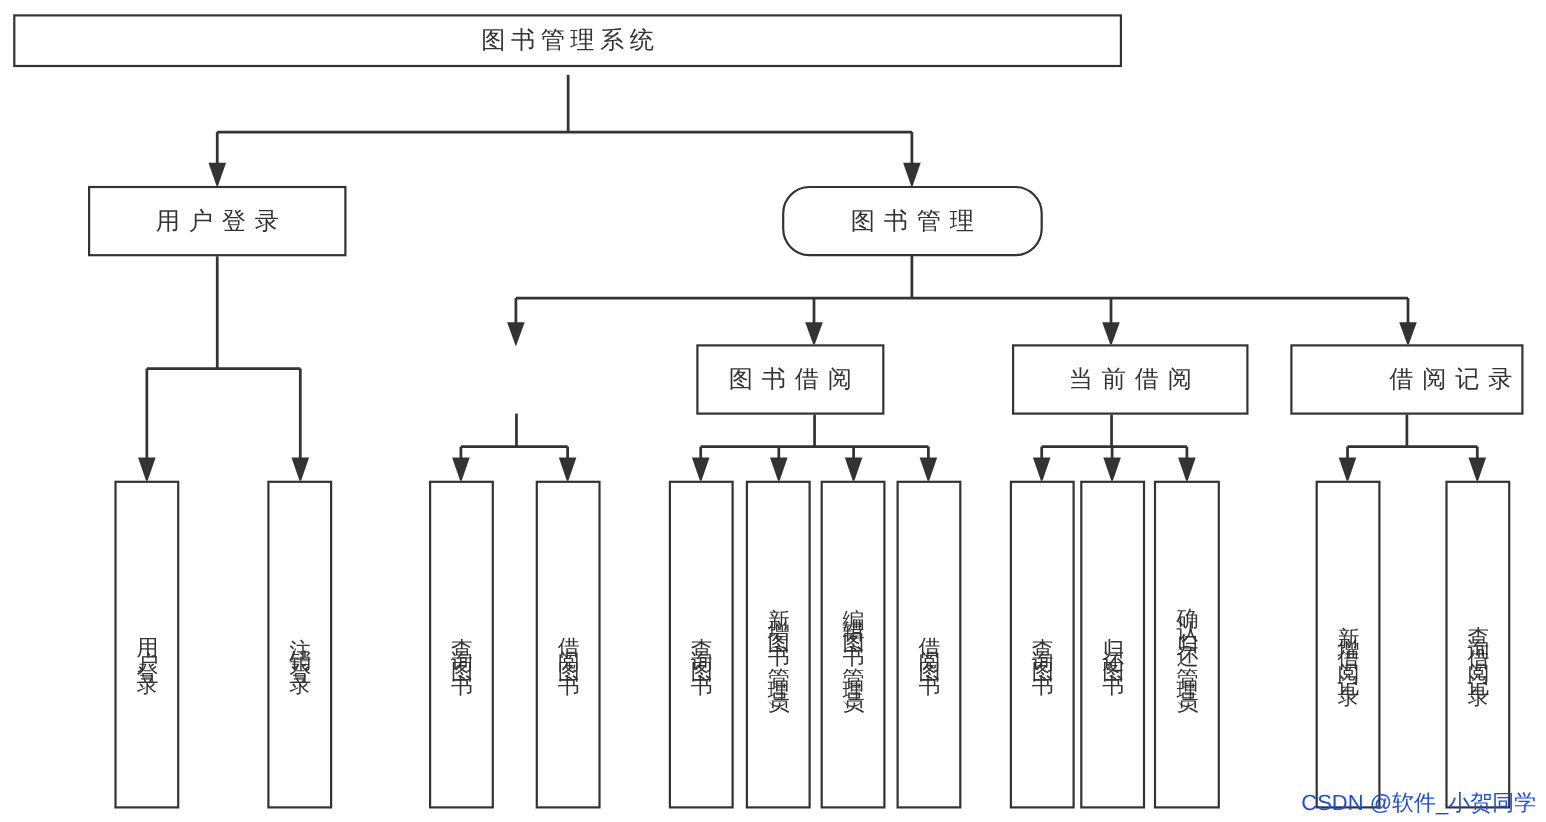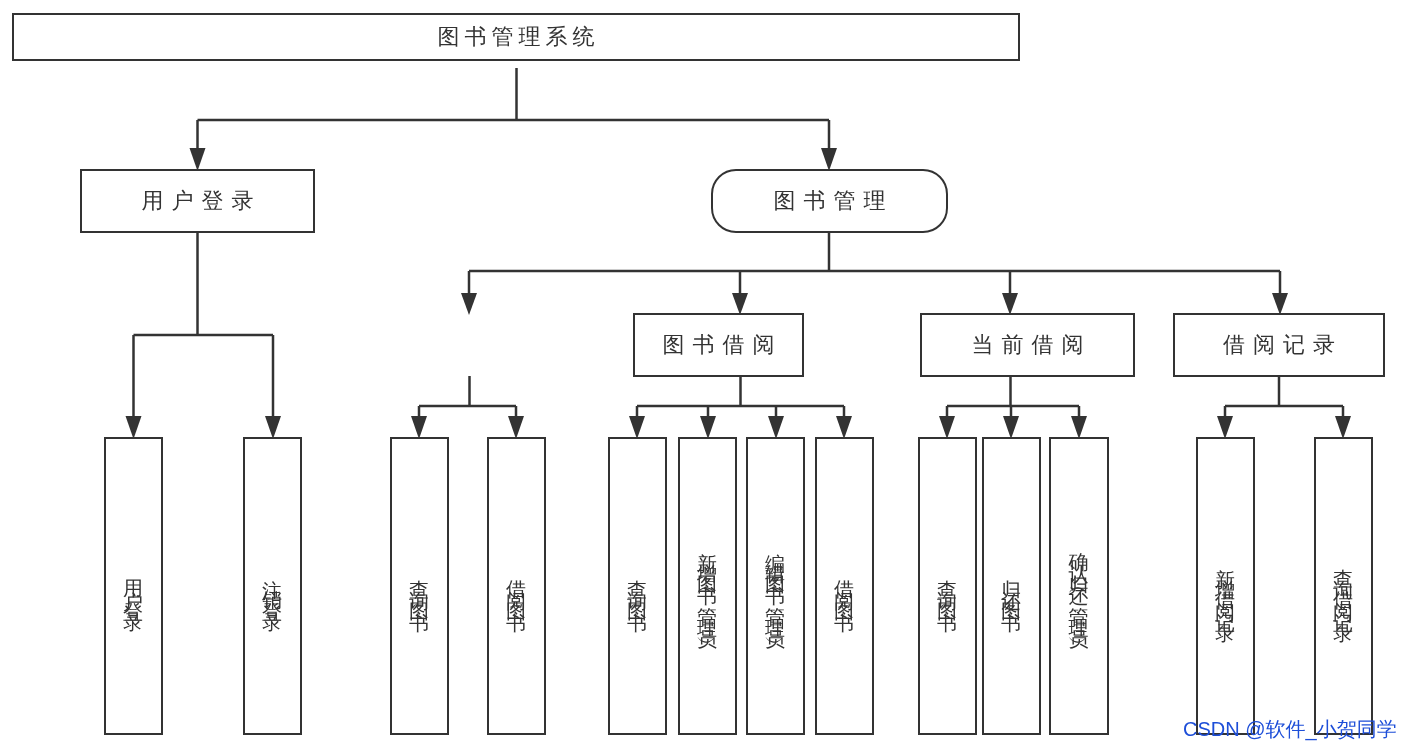--- a/index.html
+++ b/index.html
@@ -32,21 +32,21 @@
   }
   
   .n-root{left:12px;top:13px;width:1008px;height:48px;}
   
   .n-l2a{left:80px;top:169px;width:235px;height:64px;}
   .n-l2b{left:711px;top:169px;width:237px;height:64px;border-radius:25px;}
   
   .n-l3a{left:362px;top:313px;width:215px;height:64px;}
   .n-l3b{left:633px;top:313px;width:171px;height:64px;}
   .n-l3c{left:903px;top:313px;width:215px;height:64px;margin-left:17px;}
-  .n-l3d{left:1173px;top:313px;width:212px;height:64px;}
+  .n-l3d{left:1173px;top:313px;width:212px;height:64px;justify-content:flex-end;}
   
   .leaf{top:437px;width:59px;height:298px;}
   .n-a{left:104px;}  .n-b{left:243px;}
   .n-c{left:390px;}  .n-d{left:487px;}
   .n-e{left:608px;}  .n-f{left:678px;}
   .n-g{left:746px;}  .n-h{left:815px;}
   .n-i{left:918px;}  .n-j{left:982px;}
   .n-k{left:1049px;width:60px;}
   .n-l{left:1196px;} .n-m{left:1314px;}
   #watermark{

